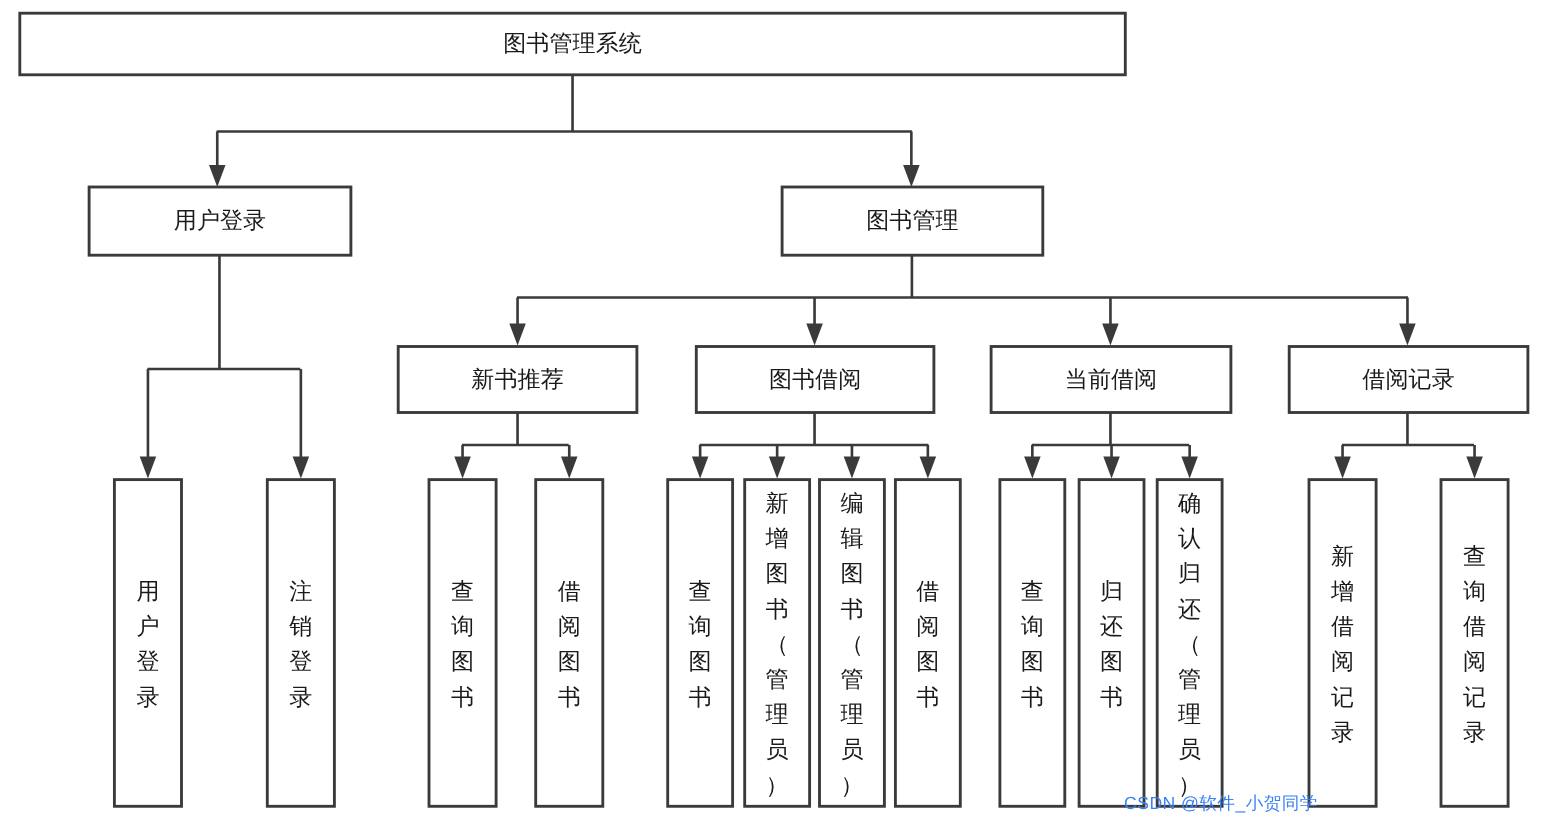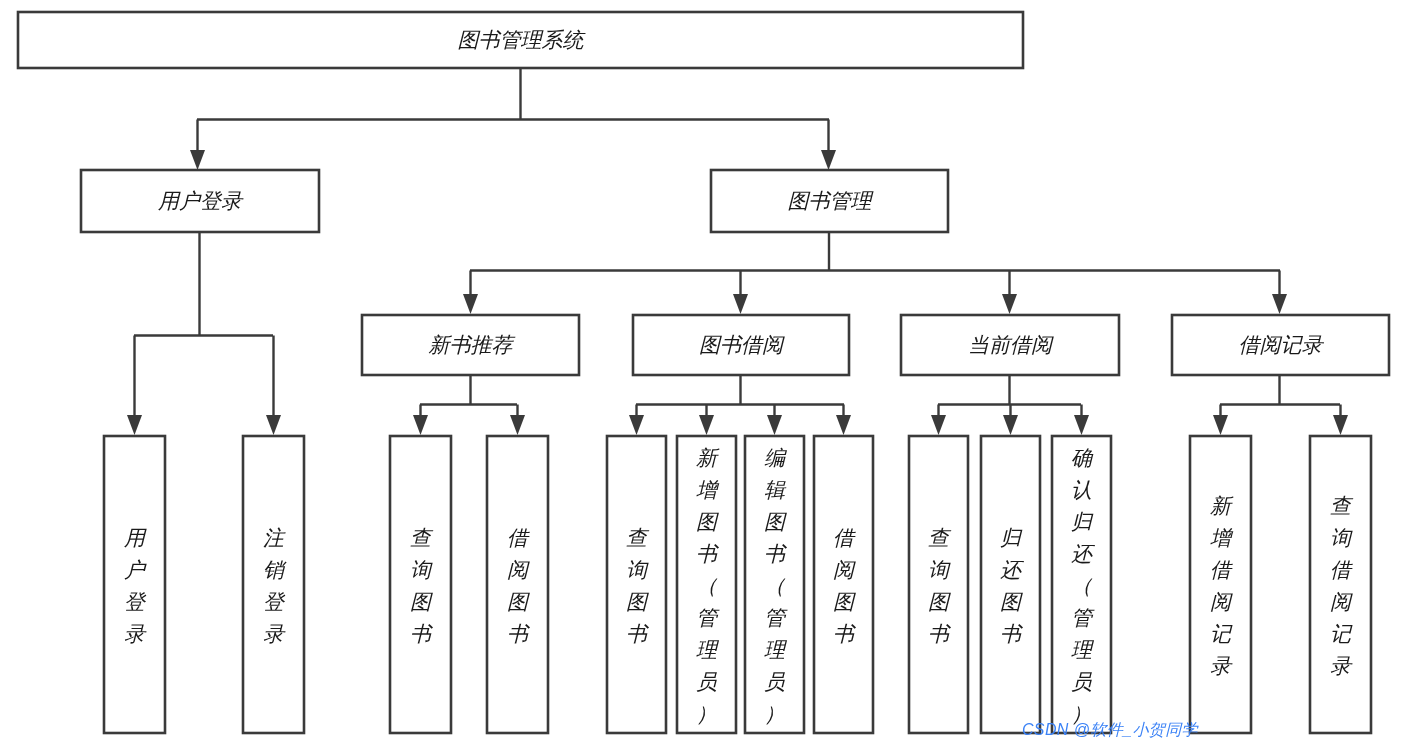--- a/index.html
+++ b/index.html
@@ -12,21 +12,20 @@
     height: 747px;
     font-family: "Liberation Sans", "DejaVu Sans", sans-serif;
     overflow: hidden;
     position: relative;
   }
   #diagram-root {
     position: relative;
     width: 1208px;
     height: 747px;
     background: #ffffff;
-    font-style: italic;
   }
   svg.diagram {
     position: absolute;
     top: 0;
     left: 0;
     width: 1405px;
     height: 747px;
   }
   .node-box {
     fill: #ffffff;

